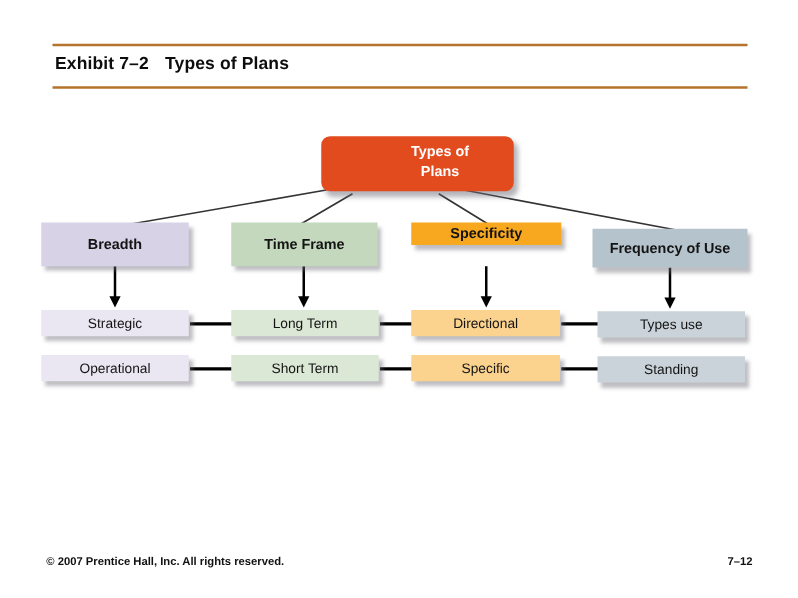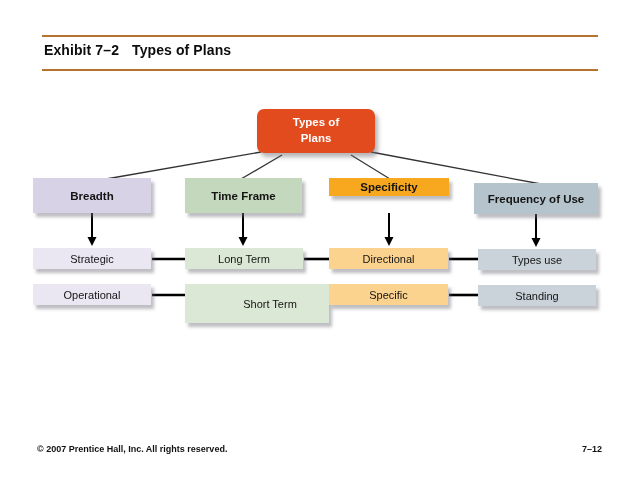--- a/index.html
+++ b/index.html
@@ -99,30 +99,30 @@
 
     <line x1="152" y1="259" x2="186" y2="259" stroke="#000" stroke-width="2.6"></line>
     <line x1="304" y1="259" x2="330" y2="259" stroke="#000" stroke-width="2.6"></line>
     <line x1="449" y1="259" x2="479" y2="259" stroke="#000" stroke-width="2.6"></line>
 
     <line x1="152" y1="295" x2="186" y2="295" stroke="#000" stroke-width="2.6"></line>
     <line x1="304" y1="295" x2="330" y2="295" stroke="#000" stroke-width="2.6"></line>
     <line x1="449" y1="295" x2="479" y2="295" stroke="#000" stroke-width="2.6"></line>
   </svg>
 
-  <div class="box root-box" style="background-color: rgb(226, 75, 30);">Types of
+  <div class="box root-box" style="background-color: rgb(226, 75, 30); padding-left: 36px;">Types of
 Plans</div>
 
   <div class="box cat-box" style="left: 33px; top: 178px; width: 118px; height: 35px; background-color: rgb(216, 210, 231);">Breadth</div>
   <div class="box item-box" style="left: 33px; top: 248px; width: 118px; height: 21px; background-color: rgb(234, 231, 243);">Strategic</div>
   <div class="box item-box" style="left: 33px; top: 284px; width: 118px; height: 21px; background-color: rgb(234, 231, 243);">Operational</div>
 
   <div class="box cat-box" style="left: 185px; top: 178px; width: 117px; height: 35px; background-color: rgb(195, 216, 188);">Time Frame</div>
   <div class="box item-box" style="left: 185px; top: 248px; width: 118px; height: 21px; background-color: rgb(220, 232, 214);">Long Term</div>
-  <div class="box item-box" style="left: 185px; top: 284px; width: 118px; height: 39px; background-color: rgb(220, 232, 214); padding-left: 26px;">Short Term</div>
+  <div class="box item-box" style="left: 185px; top: 284px; width: 118px; height: 21px; background-color: rgb(220, 232, 214);">Short Term</div>
 
   <div class="box cat-box" style="left: 329px; top: 178px; width: 120px; height: 18px; background-color: rgb(247, 168, 31);">Specificity</div>
   <div class="box item-box" style="left: 329px; top: 248px; width: 119px; height: 21px; background-color: rgb(251, 210, 142);">Directional</div>
   <div class="box item-box" style="left: 329px; top: 284px; width: 119px; height: 21px; background-color: rgb(251, 210, 142);">Specific</div>
 
   <div class="box cat-box" style="left: 474px; top: 183px; width: 124px; height: 31px; background-color: rgb(181, 195, 204);">Frequency of Use</div>
   <div class="box item-box" style="left: 478px; top: 249px; width: 118px; height: 21px; background-color: rgb(201, 211, 217);">Types use</div>
   <div class="box item-box" style="left: 478px; top: 285px; width: 118px; height: 21px; background-color: rgb(201, 211, 217);">Standing</div>
 
   <div class="footer">

